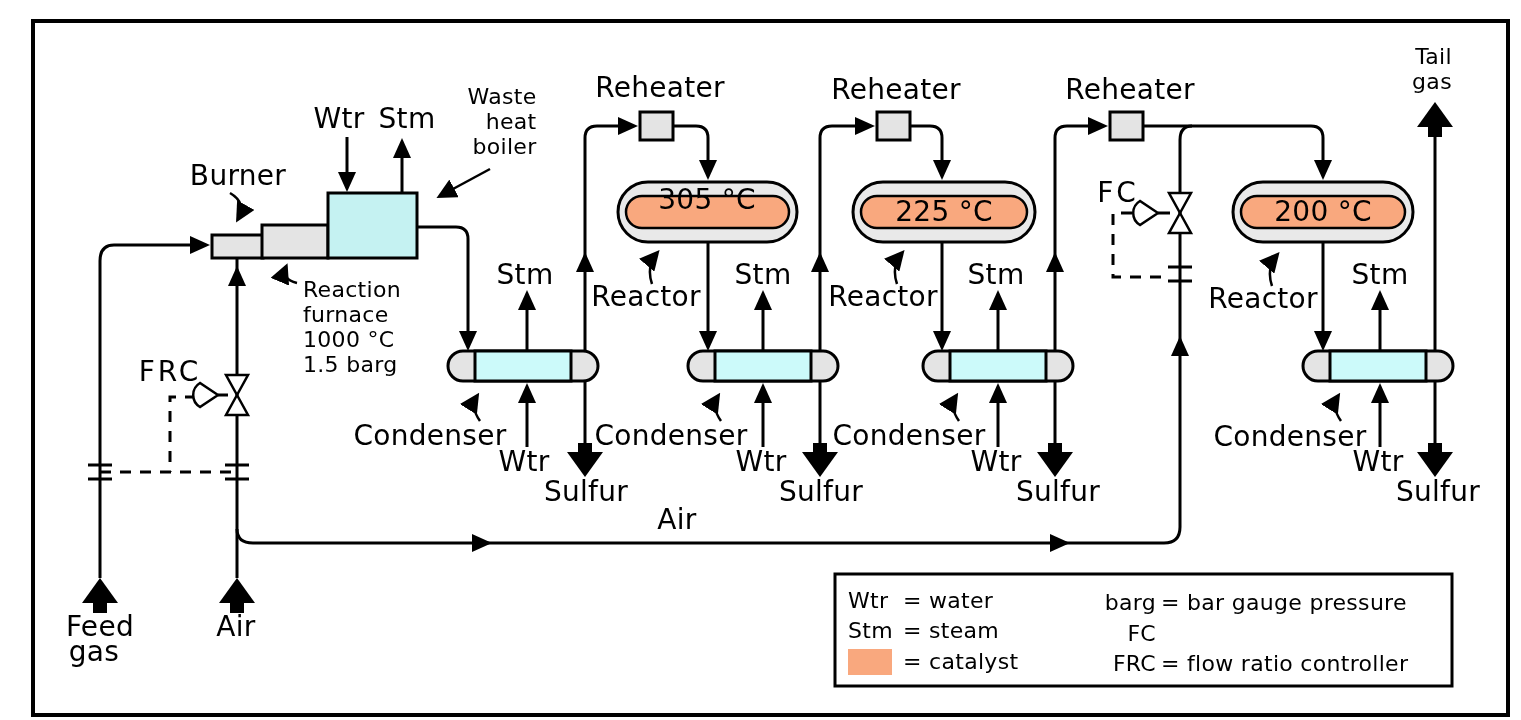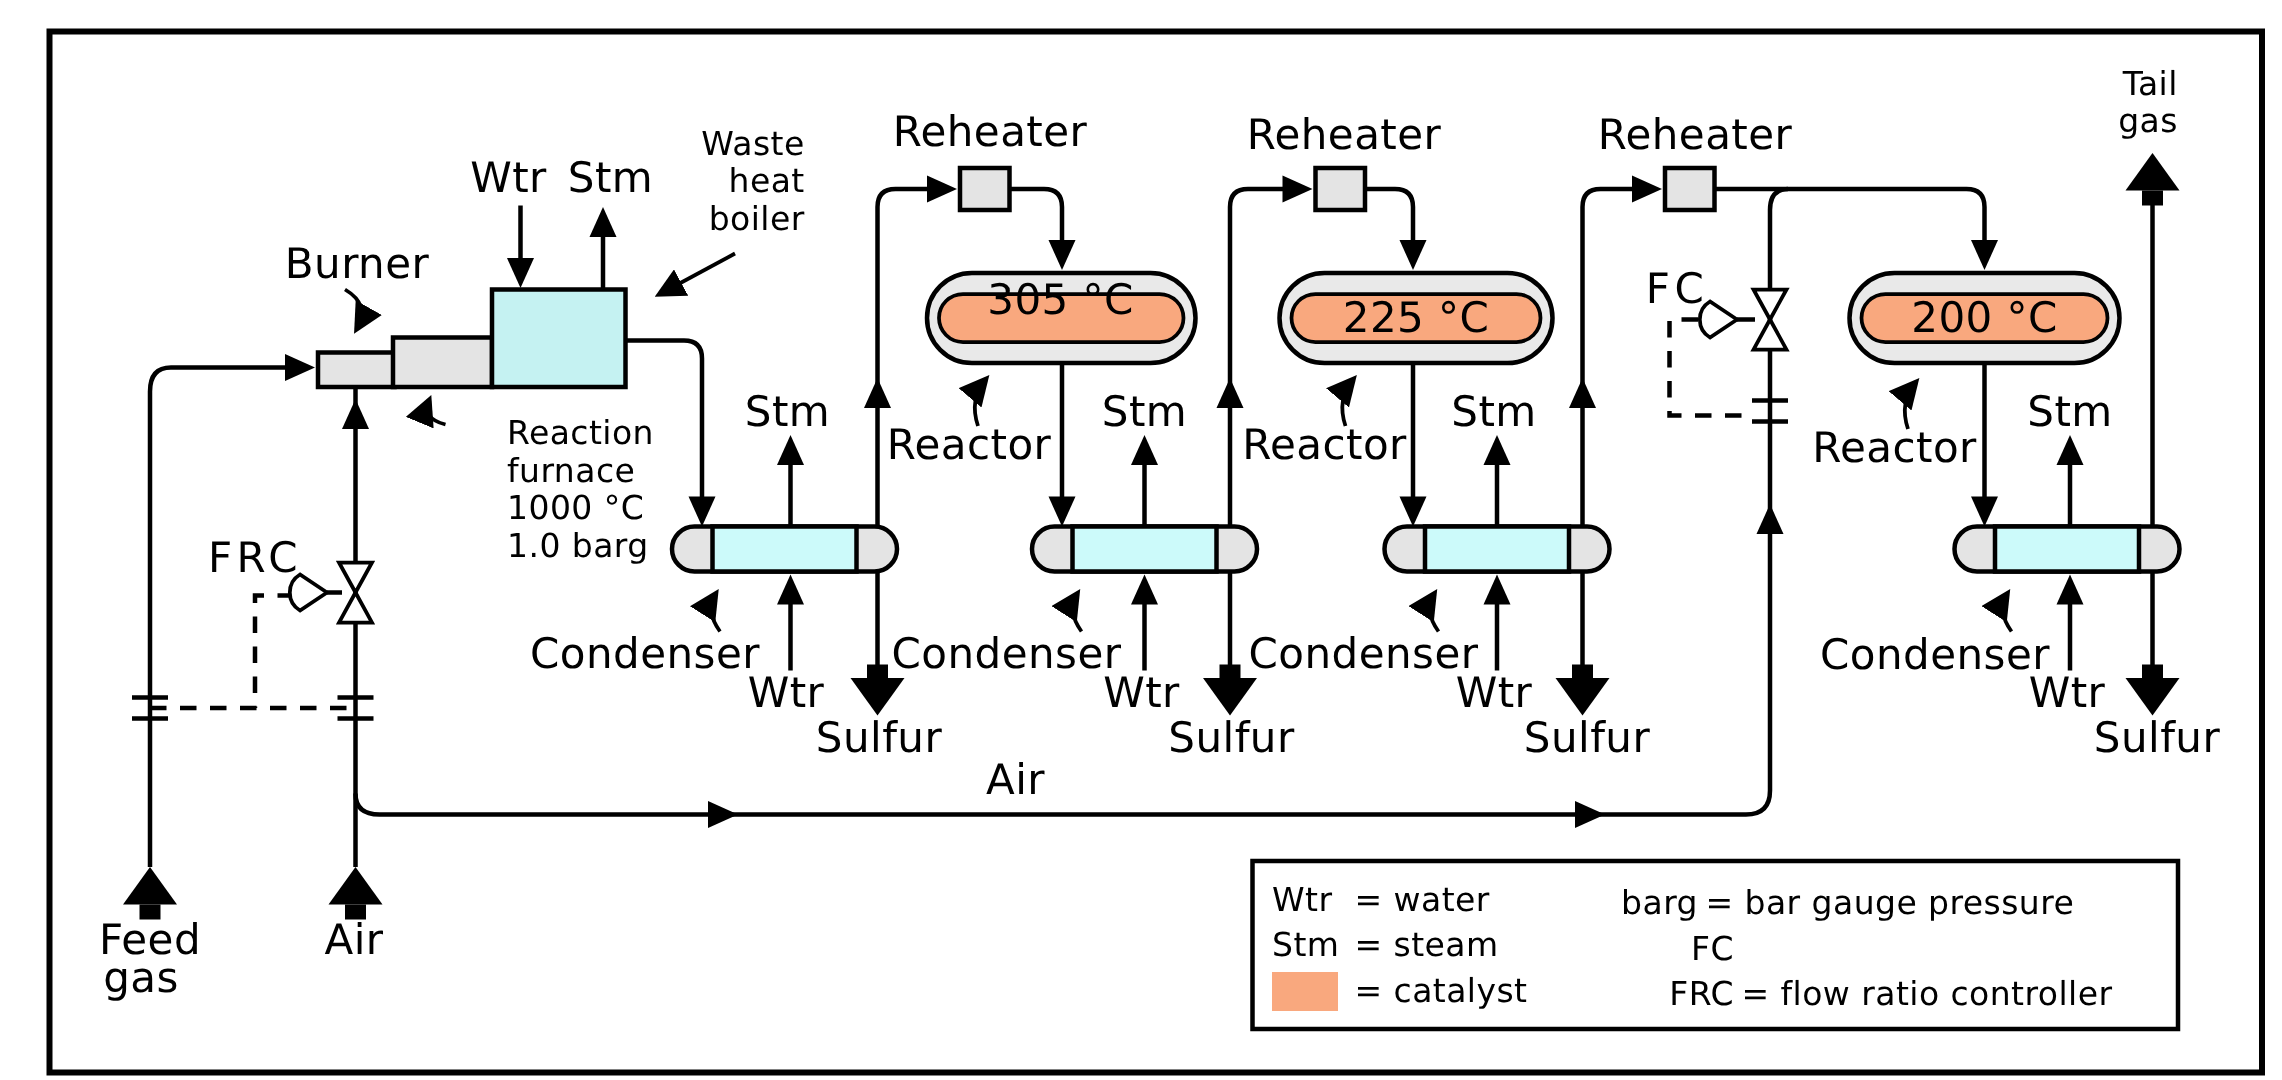--- a/index.html
+++ b/index.html
@@ -1,21 +1,21 @@
 <!DOCTYPE html>
 <html><head>
 <meta charset="utf-8">
 <style>
   html,body{margin:0;padding:0;background:#fff;}
   #canvas{position:relative;width:1521px;height:720px;background:#fff;overflow:hidden;
           font-family:"DejaVu Sans",sans-serif;color:#000;}
   svg{position:absolute;left:0;top:0;}
   .lbl{position:absolute;font-size:28px;line-height:24px;white-space:nowrap;
        transform:translateX(-50%);letter-spacing:0.3px;}
-  .lbl-left{transform:none;margin-left:35px;}
+  .lbl-left{transform:none;}
   .blk{position:absolute;font-size:22px;line-height:25px;letter-spacing:0.3px;}
   .blk-center{text-align:right;transform:translateX(-50%);}
   .legend-row{position:absolute;display:flex;align-items:center;font-size:22px;
               letter-spacing:0.3px;white-space:nowrap;}
   .legend-abbr{display:inline-block;width:55px;}
   .legend-abbr-r{display:inline-block;width:70px;text-align:right;margin-right:5px;}
   .swatch{display:inline-block;width:44px;height:26px;background:#F9A87E;vertical-align:middle;}
 </style>
 </head>
 <body>
@@ -222,21 +222,21 @@
 
 <div class="lbl" style="left:170px;top:360px;letter-spacing:3px">FRC</div>
 <div class="lbl" style="left:1118px;top:181px;letter-spacing:3px">FC</div>
 
 <div class="lbl" style="left:238px;top:164px">Burner</div>
 
 <div class="blk lbl-left" style="left:303px;top:277px">
   <div>Reaction</div>
   <div>furnace</div>
   <div>1000 °C</div>
-  <div>1.0 barg</div>
+  <div>1.5 barg</div>
 </div>
 
 <div class="blk blk-center" style="left:502px;top:84px">
   <div>Waste</div>
   <div>heat</div>
   <div>boiler</div>
 </div>
 
 <div class="lbl" style="left:339px;top:107px">Wtr</div>
 <div class="lbl" style="left:407px;top:107px">Stm</div>
@@ -285,21 +285,21 @@
   <span>= water</span>
 </div>
 <div class="legend-row" style="left:848px;top:618px">
   <span class="legend-abbr">Stm</span>
   <span>= steam</span>
 </div>
 <div class="legend-row" style="left:848px;top:648px">
   <span class="legend-abbr"><span class="swatch"></span></span>
   <span>= catalyst</span>
 </div>
-<div class="legend-row" style="left:1062px;top:590px">
+<div class="legend-row" style="left:1086px;top:590px">
   <span class="legend-abbr-r">barg</span>
   <span>= bar gauge pressure</span>
 </div>
 <div class="legend-row" style="left:1086px;top:621px">
   <span class="legend-abbr-r">FC</span>
 </div>
 <div class="legend-row" style="left:1086px;top:651px">
   <span class="legend-abbr-r">FRC</span>
   <span>= flow ratio controller</span>
 </div>

